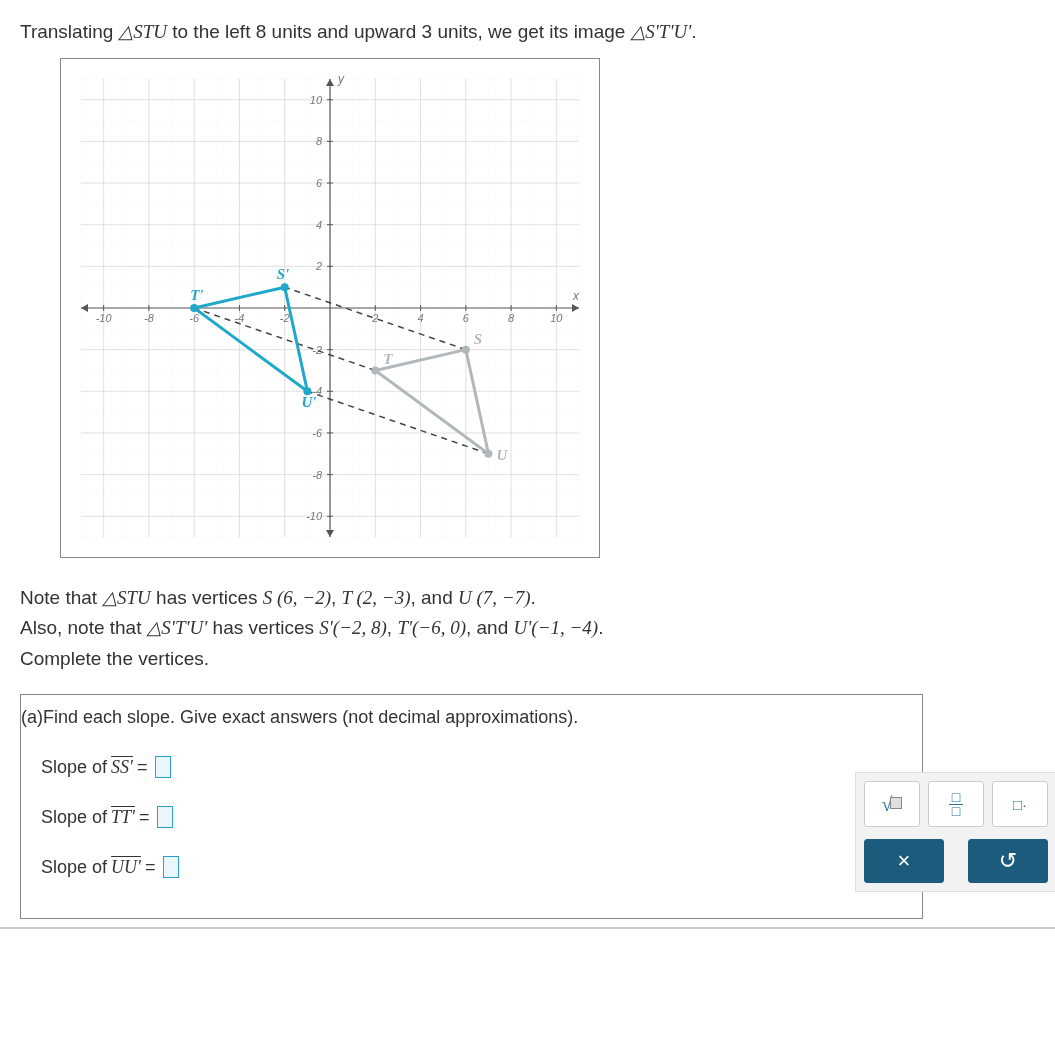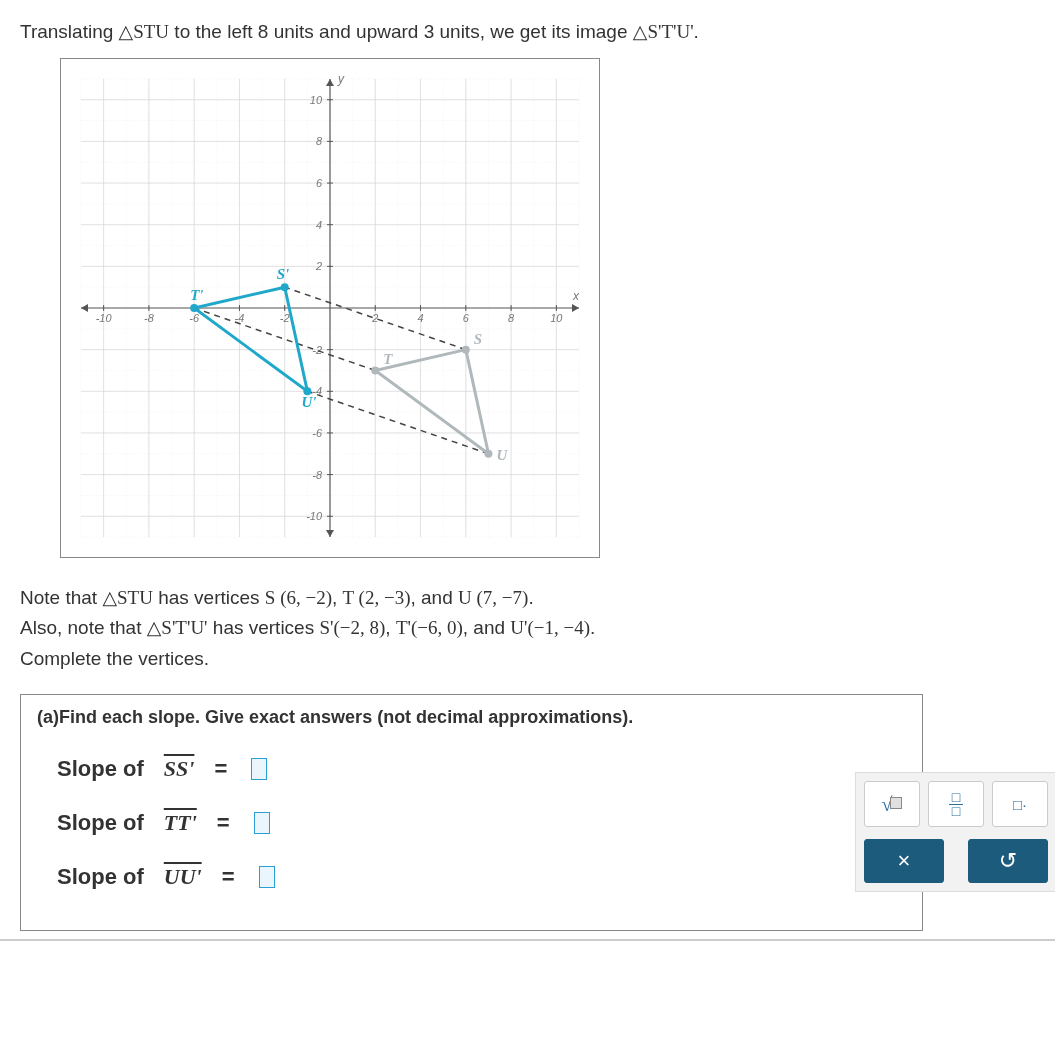--- a/index.html
+++ b/index.html
@@ -9,50 +9,49 @@
     font-family: Arial, Helvetica, sans-serif;
     font-size: 18px;
     color: #333;
     background: #fff;
   }
   .intro-text {
     font-size: 19px;
     margin-bottom: 15px;
     color: #333;
   }
-  .math-i { font-family: 'Times New Roman', serif; }
+  .math-i { font-style: italic; font-family: 'Times New Roman', serif; }
   .chart-container {
     margin: 10px 0 20px 40px;
   }
   svg.chart {
     border: 1px solid #888;
     background: #fff;
   }
   .note-text {
     font-size: 19px;
     margin: 15px 0;
     line-height: 1.6;
   }
   .question-box {
     border: 1px solid #888;
-    padding: 12px 16px;
+    padding: 12px 0;
     margin-top: 20px;
     width: 903px;
-    font-weight: bold;
   }
   .question-title {
     font-size: 18px;
     margin-bottom: 18px;
   }
   .slope-row {
     margin: 28px 0 28px 20px;
-    font-size: 22px;
+    font-size: 18px;
     display: flex;
     align-items: center;
-    gap: 20px;
+    gap: 4px;
   }
   .overline {
     text-decoration: overline;
     font-style: italic;
     font-family: 'Times New Roman', serif;
     margin: 0 0;
   }
   .input-box {
     width: 16px;
     height: 22px;

